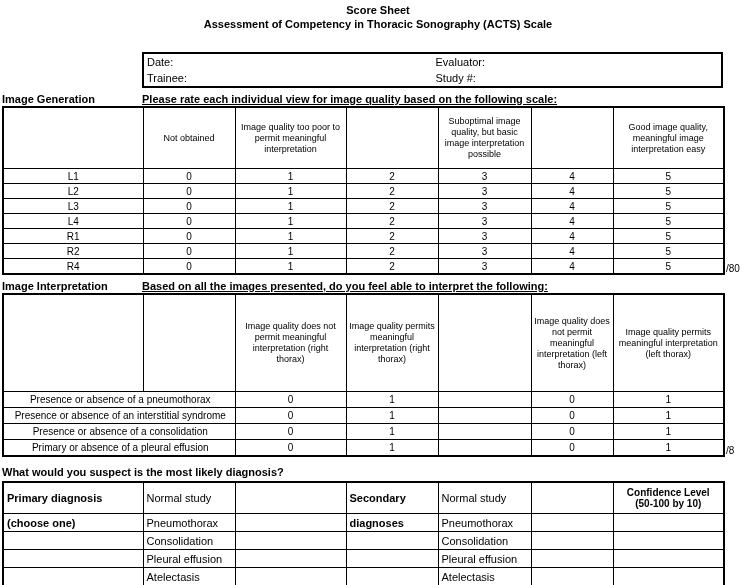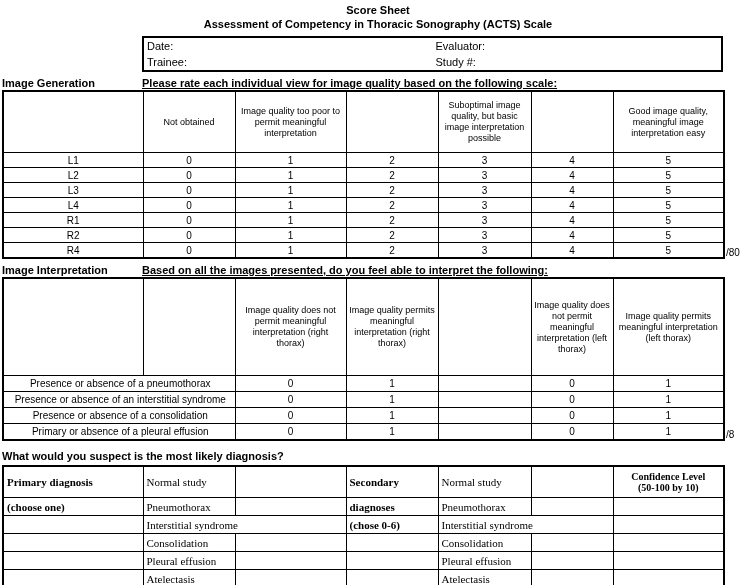--- a/index.html
+++ b/index.html
@@ -27,21 +27,21 @@
     line-height: 14px;
   }
   .doc-subtitle {
     font-size: 11px;
     font-weight: bold;
     line-height: 15px;
   }
 
   
   .identity-wrap {
-    margin-top: 4px;
+    margin-top: 20px;
     padding-left: 142px;
     padding-right: 33px;
   }
   table.identity {
     border-collapse: collapse;
     width: 100%;
     table-layout: fixed;
     border: 2px solid #000;
   }
   table.identity td {
@@ -150,21 +150,20 @@
   }
   table.dx td {
     border: 1px solid #000;
     font-size: 11px;
     height: 17px;
     padding: 0 0 0 3px;
     vertical-align: middle;
     text-align: left;
     white-space: nowrap;
     overflow: hidden;
-    font-family: Liberation Serif, serif;
   }
   table.dx td.bold { font-weight: bold; }
   table.dx td.conf {
     text-align: center;
     font-weight: bold;
     font-size: 10px;
     line-height: 11px;
     padding: 1px;
     height: 28px;
   }
@@ -384,27 +383,20 @@
       <td class="bold">(choose one)</td>
       <td>Pneumothorax</td>
       <td class="empty"></td>
       <td class="bold">diagnoses</td>
       <td>Pneumothorax</td>
       <td class="empty"></td>
       <td class="empty"></td>
     </tr>
     <tr>
       <td class="empty"></td>
-      <td colspan="2">Interstitial syndrome</td>
-      <td class="bold">(chose 0-6)</td>
-      <td colspan="2">Interstitial syndrome</td>
-      <td class="empty"></td>
-    </tr>
-    <tr>
-      <td class="empty"></td>
       <td>Consolidation</td>
       <td class="empty"></td>
       <td class="empty"></td>
       <td>Consolidation</td>
       <td class="empty"></td>
       <td class="empty"></td>
     </tr>
     <tr>
       <td class="empty"></td>
       <td>Pleural effusion</td>

